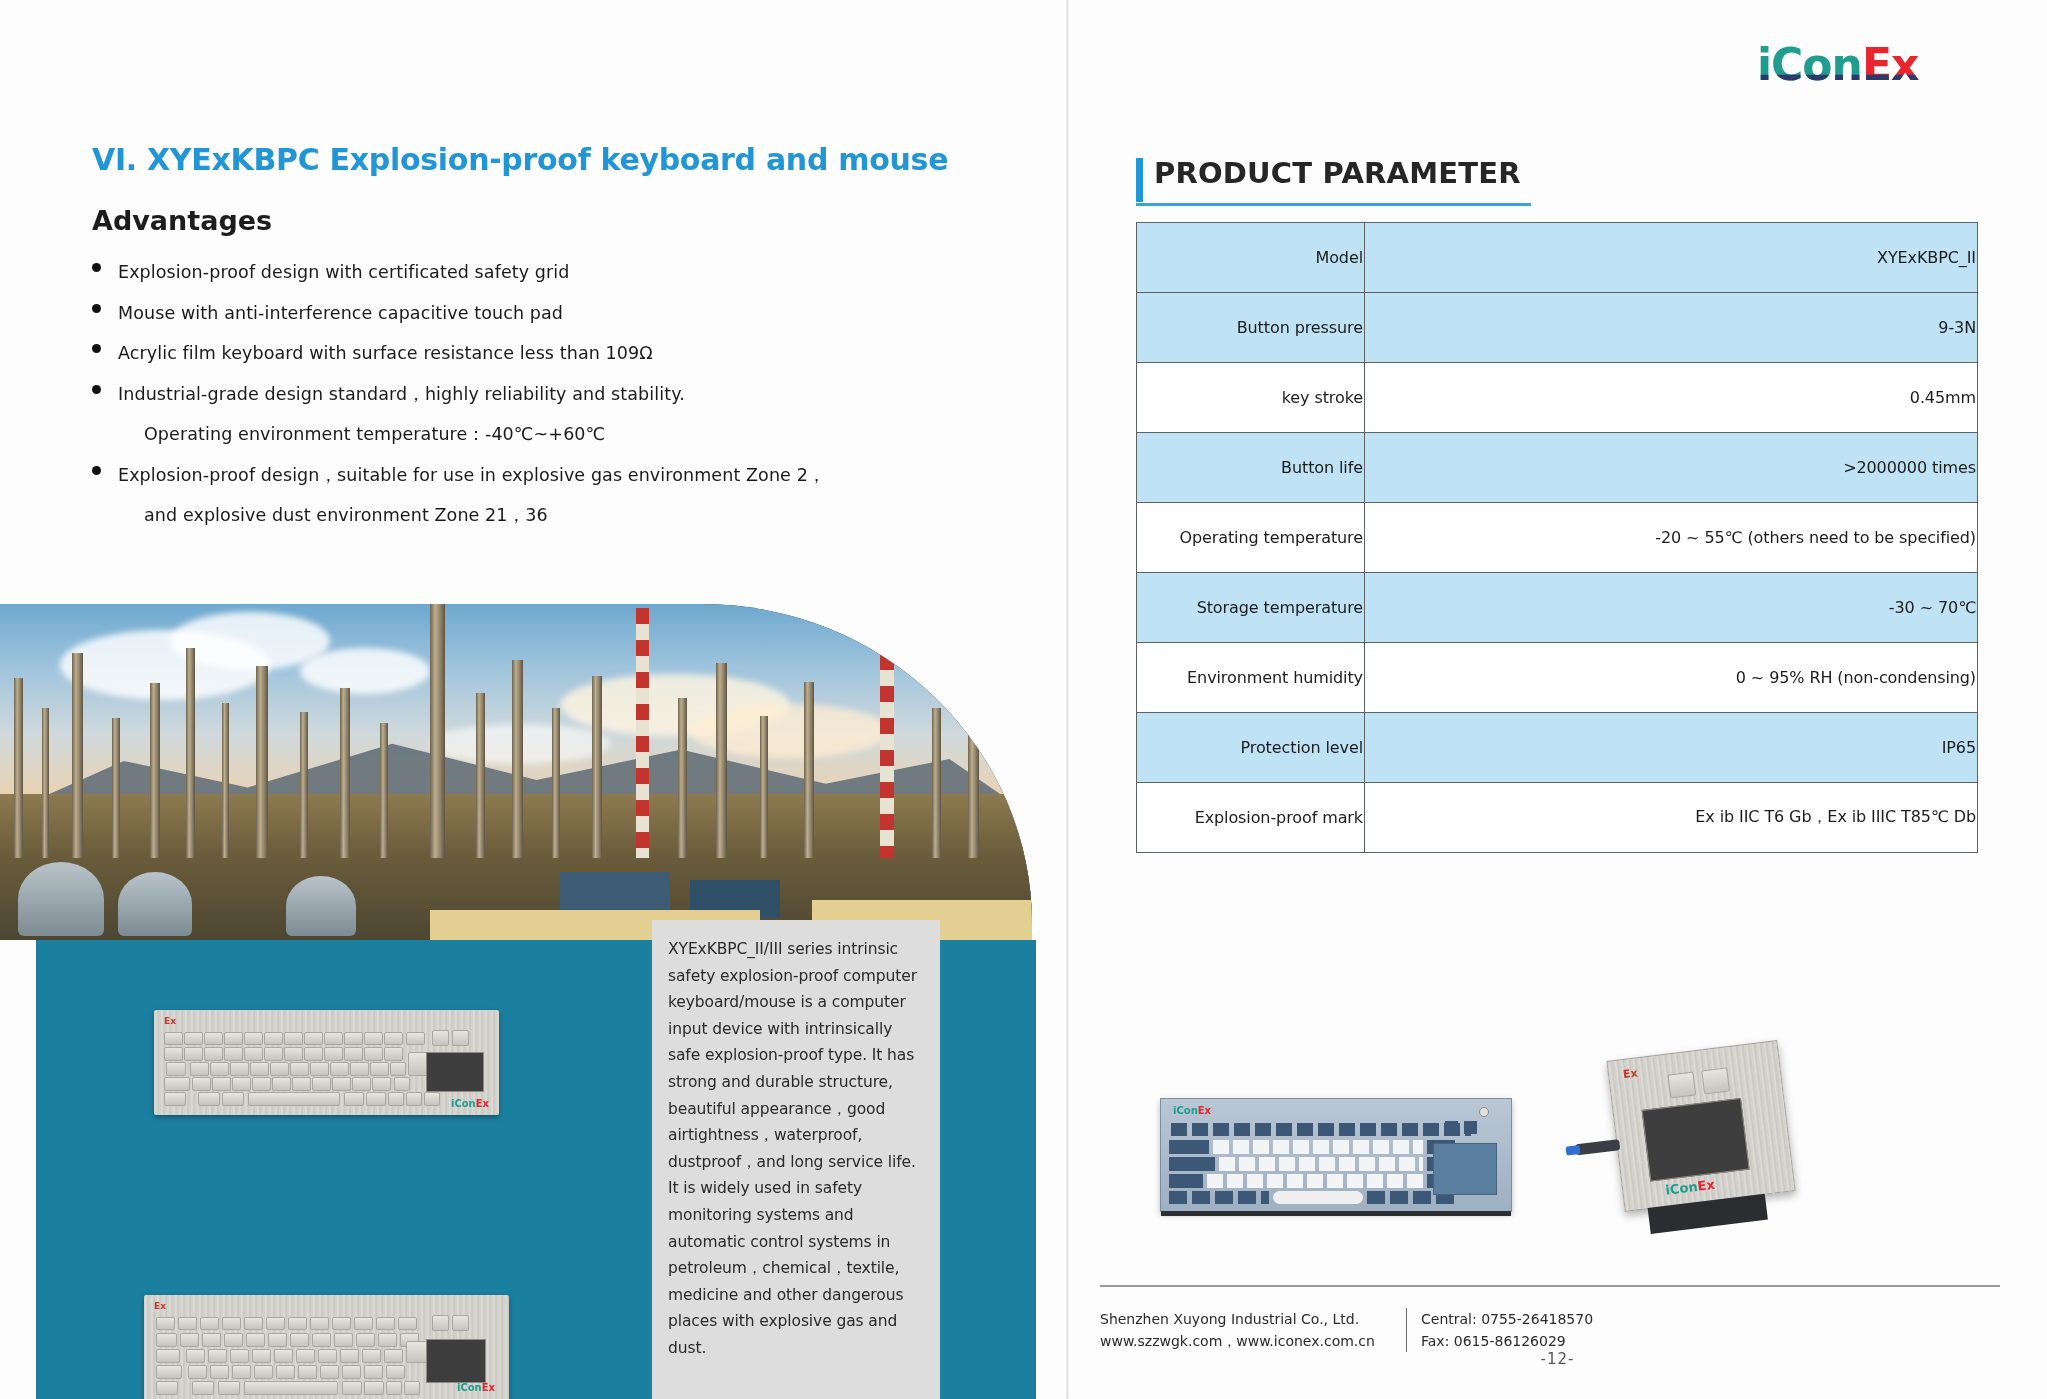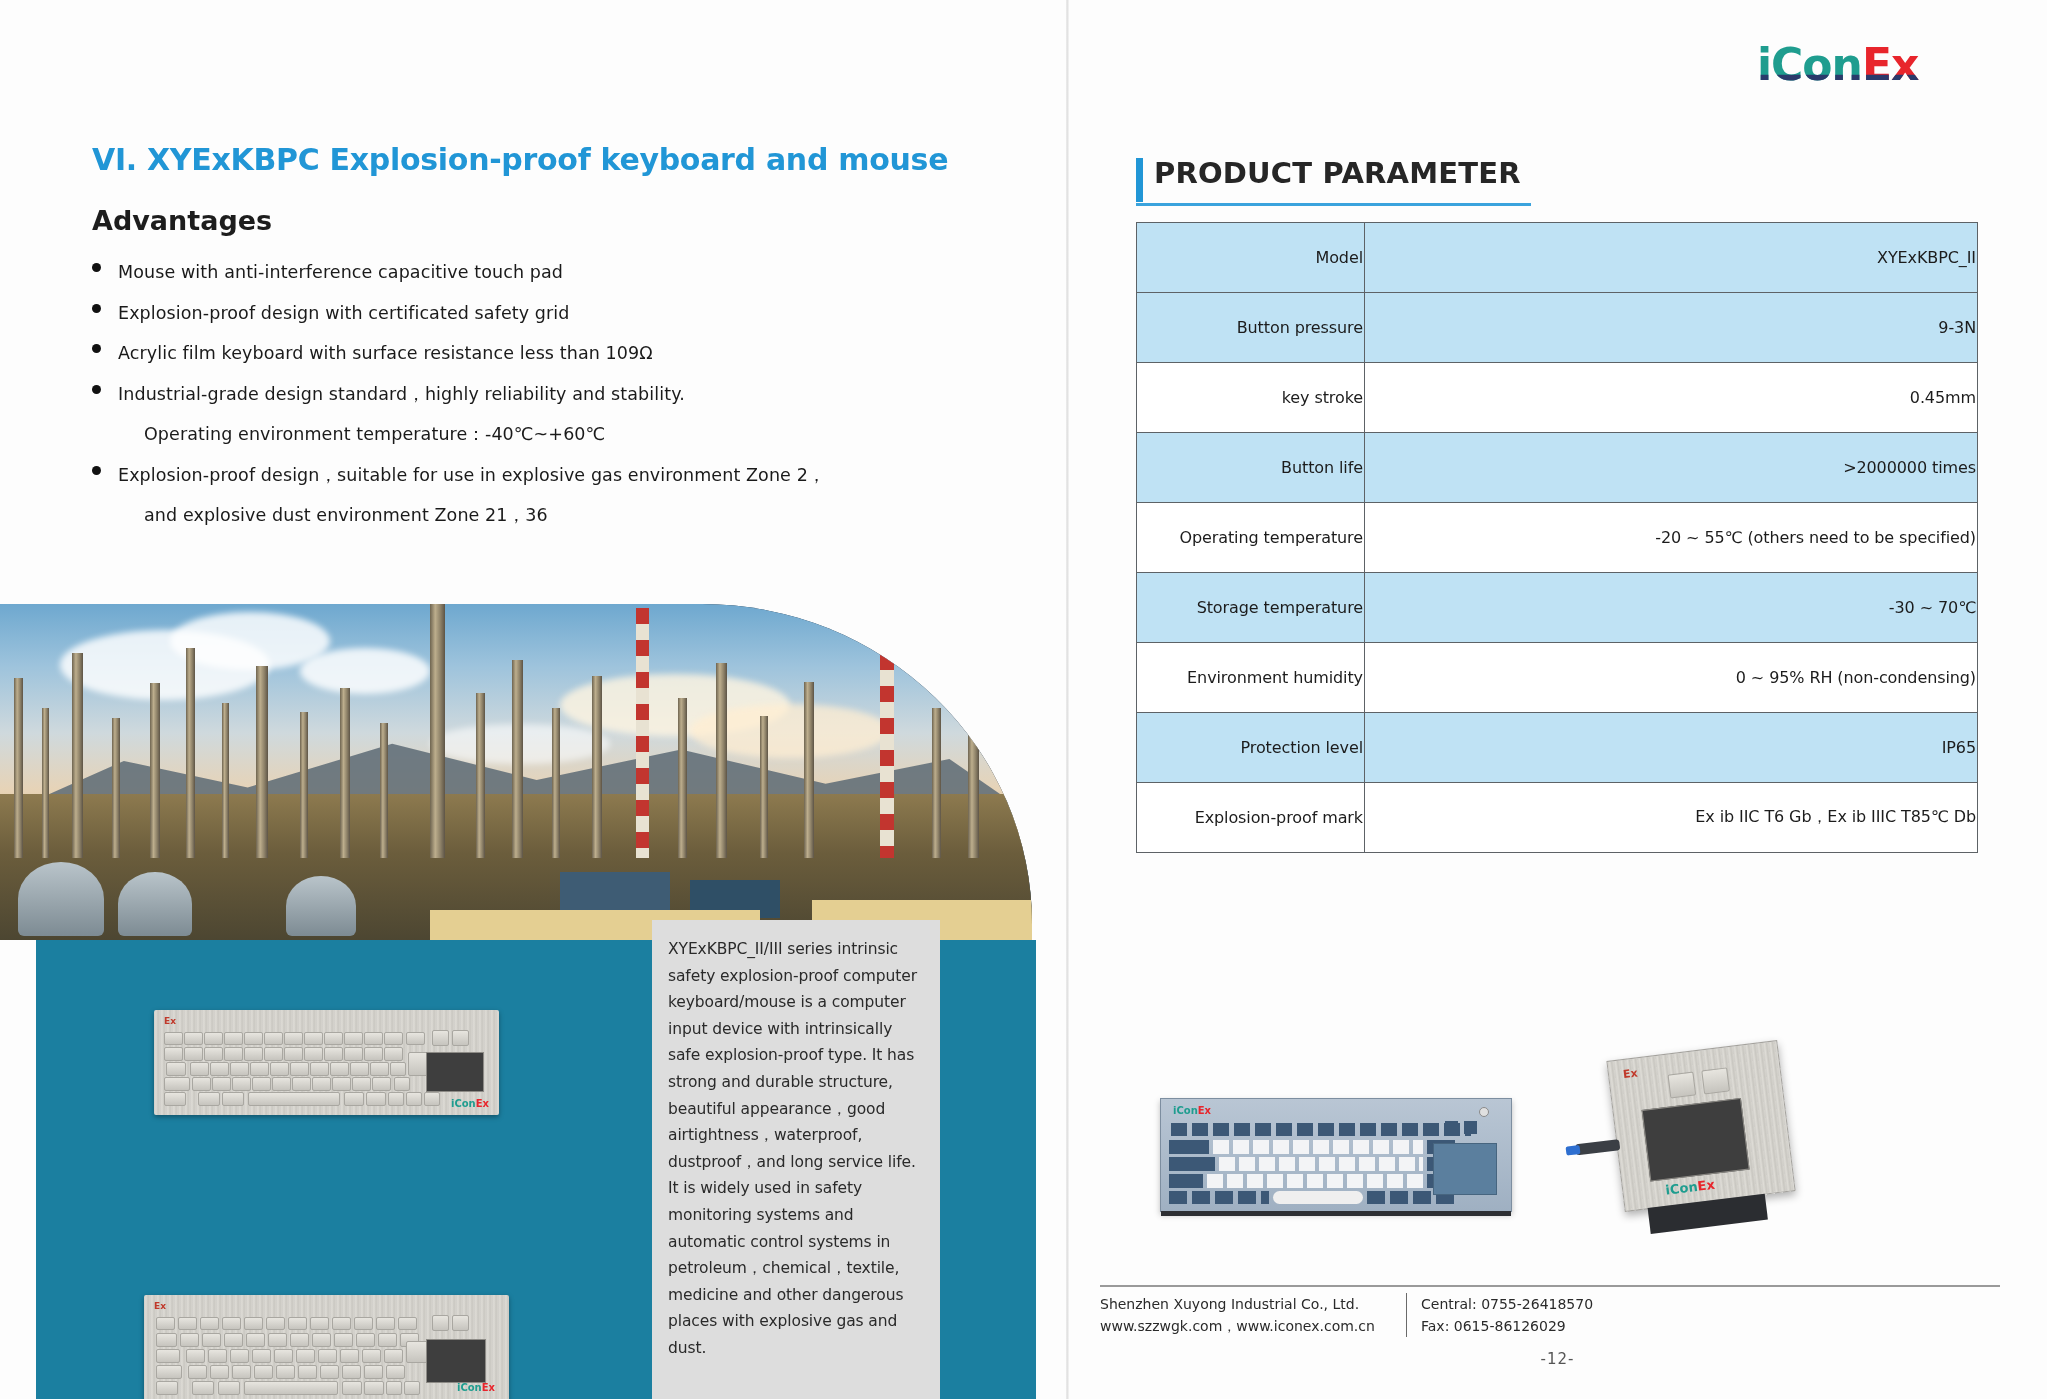--- a/index.html
+++ b/index.html
@@ -139,21 +139,21 @@
     letter-spacing: -.1px;
   }
   table.spec td.k { width: 225px; }
   table.spec tr.alt td { background: #bfe2f4; }
   table.spec tr.plain td { background: #ffffff; }
 
   .prod-right { position: absolute; left: 1160px; top: 1040px; width: 640px; height: 200px; }
 
   .footer { position: absolute; left: 1100px; top: 1285px; width: 900px; }
   .footer-rule { position:absolute; left:0; top:0; width:900px; height:2px; background:#9a9a9a; }
-  .footer-cols { position:absolute; left:0; top:8px; display:flex; align-items:flex-start; }
+  .footer-cols { position:absolute; left:0; top:23px; display:flex; align-items:flex-start; }
   .fcol { font-size: 14px; color:#2a2a2a; line-height:22px; font-family:"DejaVu Sans",sans-serif; }
   .fcol.c1 { width: 296px; text-align:left; padding-right:10px; border-right:1.5px solid #6a6a6a; }
   .fcol.c2 { width: 350px; text-align:center; padding:0 12px; border-right:1.5px solid #6a6a6a; }
   .fcol.c3 { width: 220px; text-align:left; padding-left:14px; }
 
   .pageno-right {
     position: absolute; left: 1068px; top: 1350px; width: 979px; text-align: center;
     font-size: 15px; color: #555; font-family: "DejaVu Sans", sans-serif; letter-spacing:1px;
   }
 </style>
@@ -174,25 +174,25 @@
       </div>
     </div>
   </div>
 
   <div class="hd-title">VI. XYExKBPC Explosion-proof keyboard and mouse</div>
   <div class="hd-sub">Advantages</div>
 
   <div class="adv-list">
     <div class="adv-item">
       <span class="dot"></span>
-      <div class="adv-line">Mouse with anti-interference capacitive touch pad</div>
+      <div class="adv-line">Explosion-proof design with certificated safety grid</div>
     </div>
     <div class="adv-item">
       <span class="dot"></span>
-      <div class="adv-line">Explosion-proof design with certificated safety grid</div>
+      <div class="adv-line">Mouse with anti-interference capacitive touch pad</div>
     </div>
     <div class="adv-item">
       <span class="dot"></span>
       <div class="adv-line">Acrylic film keyboard with surface resistance less than 109Ω</div>
     </div>
     <div class="adv-item">
       <span class="dot"></span>
       <div class="adv-line">Industrial-grade design standard，highly reliability and stability.</div>
       <div class="adv-line adv-cont">Operating environment temperature：-40℃~+60℃</div>
     </div>

